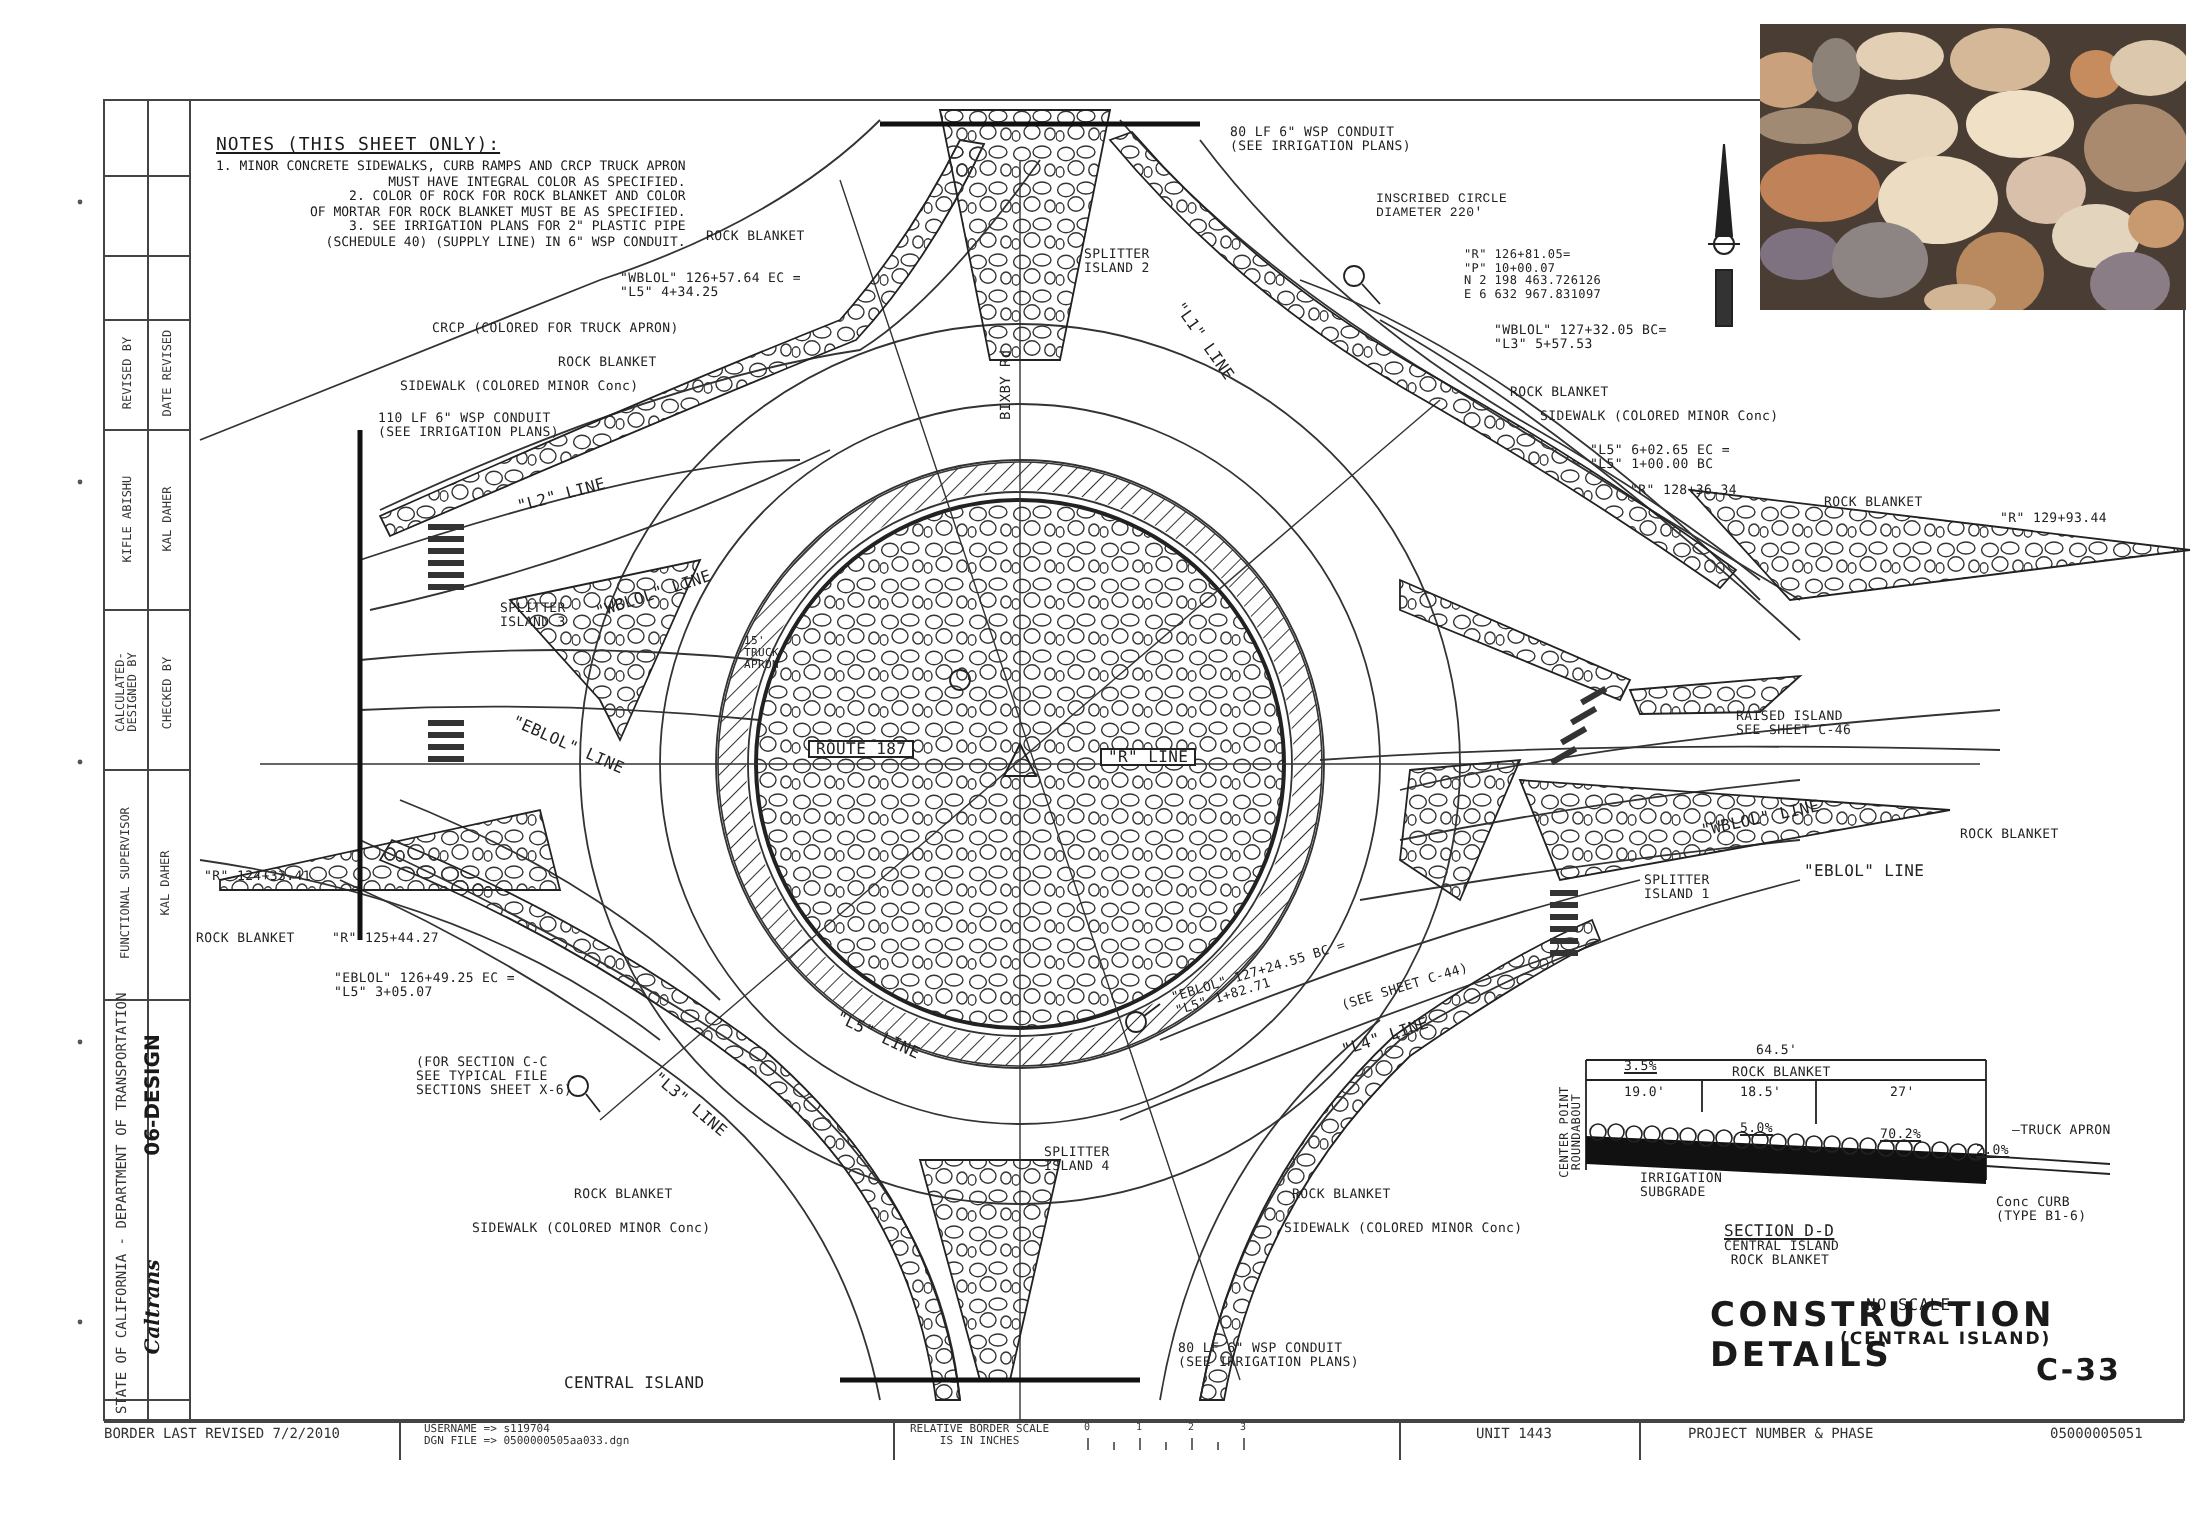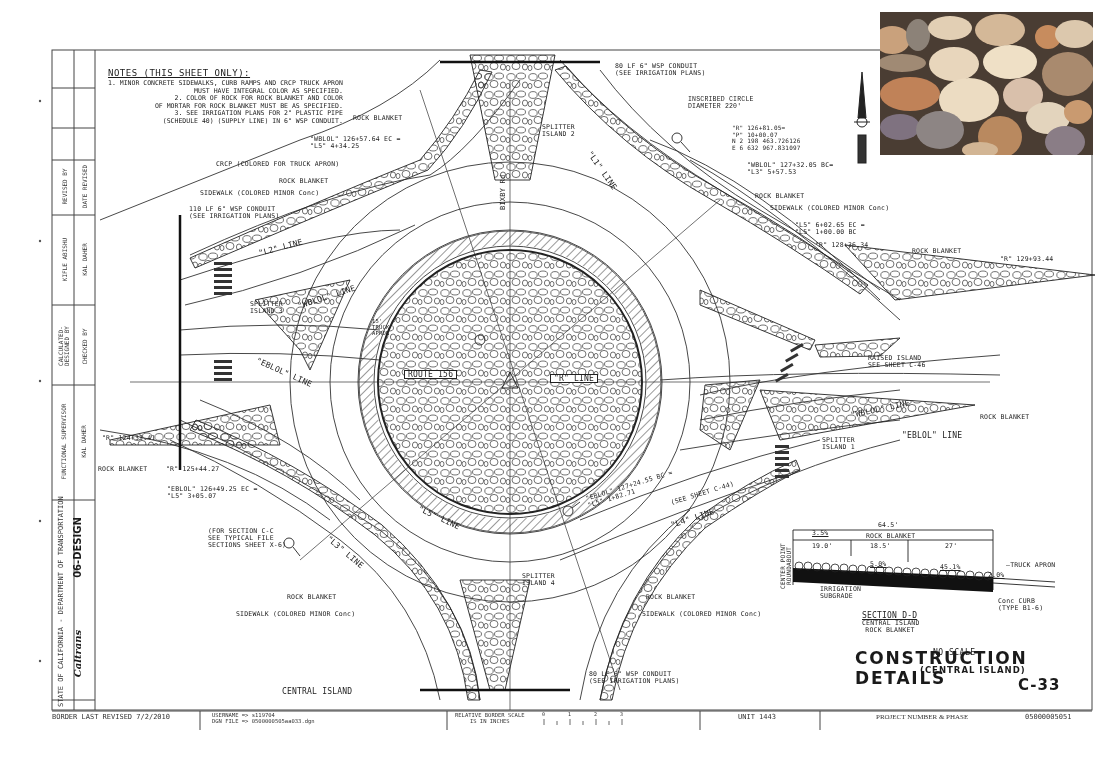--- a/index.html
+++ b/index.html
@@ -356,41 +356,41 @@
   <div class="lbl" style="left:589px;top:671px;">
       <div>80 LF 6" WSP CONDUIT</div>
       <div>(SEE IRRIGATION PLANS)</div>
     </div>
   <div class="lbl" style="left:372px;top:318px;font-size:5.5px;line-height:6px;">
       <div>15'</div>
       <div>TRUCK</div>
       <div>APRON</div>
     </div>
 
-  <div class="lbl callout-box" style="left:404px;top:370px;font-size:8px;">ROUTE 156</div>
+  <div class="lbl callout-box" style="left:404px;top:370px;font-size:8px;">ROUTE 187</div>
   <div class="lbl callout-box" style="left:550px;top:374px;font-size:8px;">"R" LINE</div>
   <div class="lbl" style="left:592px;top:150px;font-size:8px;transform:rotate(55deg);transform-origin:left top;">"L1" LINE</div>
   <div class="lbl" style="left:258px;top:250px;font-size:8px;transform:rotate(-15deg);transform-origin:left top;">"L2" LINE</div>
   <div class="lbl" style="left:330px;top:535px;font-size:8px;transform:rotate(40deg);transform-origin:left top;">"L3" LINE</div>
   <div class="lbl" style="left:670px;top:522px;font-size:8px;transform:rotate(-18deg);transform-origin:left top;">"L4" LINE</div>
   <div class="lbl" style="left:420px;top:505px;font-size:8px;transform:rotate(25deg);transform-origin:left top;">"L5" LINE</div>
   <div class="lbl" style="left:297px;top:303px;font-size:8px;transform:rotate(-18deg);transform-origin:left top;">"WBLOL" LINE</div>
   <div class="lbl" style="left:258px;top:357px;font-size:8px;transform:rotate(24deg);transform-origin:left top;">"EBLOL" LINE</div>
   <div class="lbl" style="left:850px;top:412px;font-size:8px;transform:rotate(-12deg);transform-origin:left top;">"WBLOL" LINE</div>
   <div class="lbl" style="left:902px;top:432px;font-size:8px;">"EBLOL" LINE</div>
   <div class="lbl" style="left:500px;top:210px;font-size:7px;transform:rotate(-90deg);transform-origin:left top;">BIXBY Rd</div>
 
   <div class="lbl" style="left:878px;top:522px;">64.5'</div>
   <div class="lbl" style="left:866px;top:533px;">ROCK BLANKET</div>
   <div class="lbl" style="left:812px;top:543px;">19.0'</div>
   <div class="lbl" style="left:870px;top:543px;">18.5'</div>
   <div class="lbl" style="left:945px;top:543px;">27'</div>
   <div class="lbl" style="left:812px;top:530px;text-decoration:underline;">3.5%</div>
   <div class="lbl" style="left:870px;top:561px;text-decoration:underline;">5.0%</div>
-  <div class="lbl" style="left:940px;top:564px;text-decoration:underline;">45.1%</div>
+  <div class="lbl" style="left:940px;top:564px;text-decoration:underline;">70.2%</div>
   <div class="lbl" style="left:988px;top:572px;text-decoration:underline;">2.0%</div>
   <div class="lbl" style="left:1006px;top:562px;"><span>—</span><span>TRUCK APRON</span></div>
   <div class="lbl" style="left:820px;top:586px;">
       <div>IRRIGATION</div>
       <div>SUBGRADE</div>
     </div>
   <div class="lbl" style="left:998px;top:598px;">
       <div>Conc CURB</div>
       <div>(TYPE B1-6)</div>
     </div>
@@ -417,16 +417,16 @@
     </div>
   <div class="bottom" style="left:455px;top:712px;font-size:5.5px;line-height:6px;text-align:center;">
       <div>RELATIVE BORDER SCALE</div>
       <div>IS IN INCHES</div>
     </div>
   <div class="bottom" style="left:542px;top:711px;font-size:5px;">0</div>
   <div class="bottom" style="left:568px;top:711px;font-size:5px;">1</div>
   <div class="bottom" style="left:594px;top:711px;font-size:5px;">2</div>
   <div class="bottom" style="left:620px;top:711px;font-size:5px;">3</div>
   <div class="bottom" style="left:738px;">UNIT 1443</div>
-  <div class="bottom" style="left:876px;font-family:Liberation Serif, serif;">PROJECT NUMBER &amp; PHASE</div>
+  <div class="bottom" style="left:844px;">PROJECT NUMBER &amp; PHASE</div>
   <div class="bottom" style="left:1025px;">05000005051</div>
 
 </div>
 
 </body></html>

